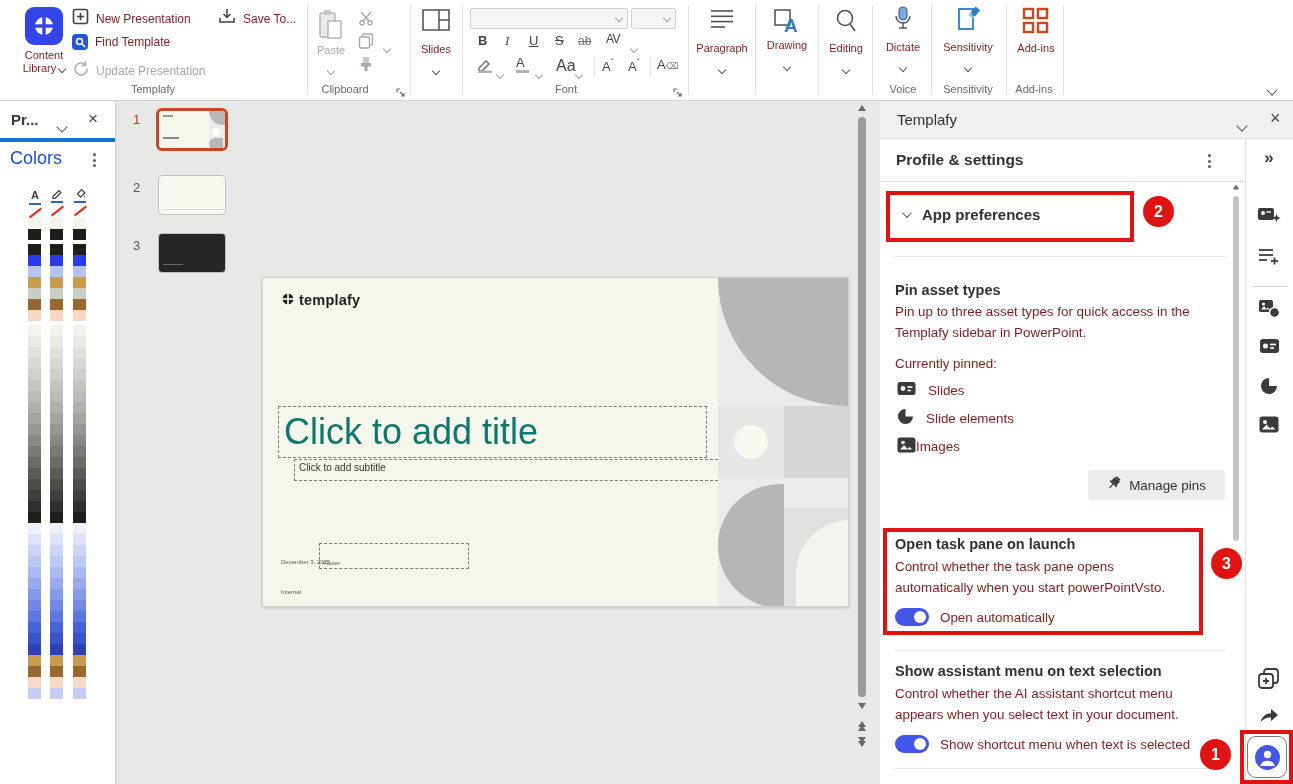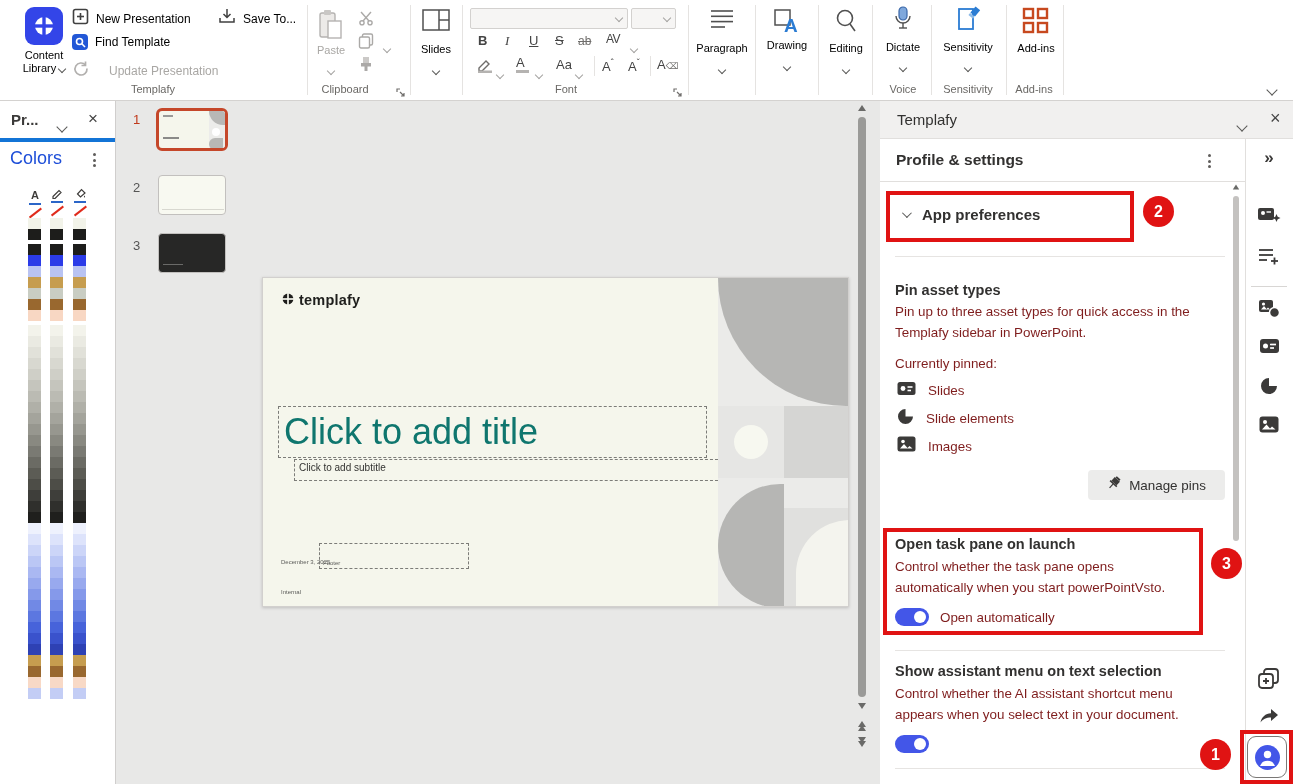--- a/index.html
+++ b/index.html
@@ -1,18 +1,18 @@
 <!DOCTYPE html>
 <html><head>
 <meta charset="utf-8">
 <style>
   html,body{margin:0;padding:0;background:#fff}
   #app{position:relative;width:1293px;height:784px;background:#fff;font-family:"Liberation Sans",sans-serif;overflow:hidden;color:#3b3a39}
   .abs{position:absolute}
-  .r11{font-size:11px;color:#000000;white-space:nowrap}
+  .r11{font-size:11px;color:#7f1d1d;white-space:nowrap}
   .dis{color:#a9a7a4}
   .glabel{position:absolute;top:83px;font-size:11px;color:#6a6865;text-align:center;white-space:nowrap}
   .chev{display:inline-block;width:5px;height:5px;border-right:1.4px solid #5a5a58;border-bottom:1.4px solid #5a5a58;transform:rotate(45deg)}
   .chev.g{border-color:#a5a3a1}
   .vdiv{position:absolute;top:5px;height:90px;width:1px;background:#e5e3e1}
   .fbtn{position:absolute;font-size:13px;color:#444;cursor:default}
   .dd{position:absolute;height:19px;background:#f6f5f4;border:1px solid #d3d1cf;border-radius:2px}
   .dd .chev{position:absolute;right:5px;top:6px}
   .swatch{width:13px;height:11px}
   .swgroup{margin-bottom:4px}
@@ -59,21 +59,21 @@
     </div>
     <div class="abs" style="left:72px;top:34px;display:flex;gap:7px;align-items:center">
       <span style="width:16px;height:16px;background:#2257d6;border-radius:4px;display:inline-flex;align-items:center;justify-content:center">
           <svg width="11" height="11">
             <circle cx="4.5" cy="4.5" r="3" fill="none" stroke="#fff" stroke-width="1.6"></circle>
             <line x1="6.8" y1="6.8" x2="10" y2="10" stroke="#fff" stroke-width="1.6"></line>
           </svg>
         </span>
       <span class="r11" style="font-size:12px">Find Template</span>
     </div>
-    <div class="abs" style="left:72px;top:60px;display:flex;gap:20px;align-items:center">
+    <div class="abs" style="left:72px;top:60px;display:flex;gap:7px;align-items:center">
       <span><svg width="17" height="17">
             <path d="M13.5 5A6 6 0 1 0 15 8.5" fill="none" stroke="#b2b0ae" stroke-width="1.7"></path>
             <path d="M13.5 1.5v4h-4" fill="none" stroke="#b2b0ae" stroke-width="1.7"></path>
           </svg></span>
       <span class="r11 dis" style="font-size:12px">Update Presentation</span>
     </div>
     <div class="abs" style="left:218px;top:8px;display:flex;gap:7px;align-items:center">
       <span><svg width="18" height="17">
             <path d="M9 1v8M5.5 6L9 9.5 12.5 6" fill="none" stroke="#404040" stroke-width="1.5"></path>
             <path d="M2 10v4h14v-4" fill="none" stroke="#404040" stroke-width="1.5"></path>
@@ -137,21 +137,21 @@
     <div class="fbtn" style="left:578px;top:34px;font-size:12px;text-decoration:line-through;color:#6f6d6b">ab</div>
     <div class="fbtn" style="left:606px;top:32px;font-size:12px;letter-spacing:-.5px"><span>AV</span></div>
     <div class="abs" style="left:631px;top:38px"><span class="chev g"></span></div>
     <div class="abs" style="left:477px;top:58px"><svg width="16" height="15">
           <path d="M2 10L9 3l3 3-7 7H2z" fill="none" stroke="#6f6d6b" stroke-width="1.4"></path>
           <rect x="1" y="12.5" width="14" height="2.5" fill="#b5b3b1"></rect>
         </svg></div>
     <div class="abs" style="left:497px;top:64px"><span class="chev g"></span></div>
     <div class="fbtn" style="left:516px;top:55px"><span>A</span><div style="width:13px;height:2.5px;background:#b5b3b1;margin-top:0px"></div></div>
     <div class="abs" style="left:536px;top:64px"><span class="chev g"></span></div>
-    <div class="fbtn" style="left:556px;top:57px;font-size:13px">Aa</div>
+    <div class="fbtn" style="left:556px;top:57px;font-size:16px">Aa</div>
     <div class="abs" style="left:576px;top:64px"><span class="chev g"></span></div>
     <div class="abs" style="left:594px;top:56px;width:1px;height:20px;background:#e5e3e1"></div>
     <div class="fbtn" style="left:602px;top:57px"><span>A</span><span style="font-size:9px;vertical-align:6px">ˆ</span></div>
     <div class="fbtn" style="left:628px;top:57px"><span>A</span><span style="font-size:9px;vertical-align:6px">ˇ</span></div>
     <div class="abs" style="left:650px;top:56px;width:1px;height:20px;background:#e5e3e1"></div>
     <div class="fbtn" style="left:657px;top:57px"><span>A</span><span style="font-size:9px;color:#6f6d6b">⌫</span></div>
     <div class="glabel" style="left:521px;width:90px">Font</div>
     <div class="abs" style="left:673px;top:84px"><svg width="10" height="10">
           <path d="M1 4V1h3M4 4l4 4M8 5v3H5" fill="none" stroke="#706e6c" stroke-width="1.2"></path>
         </svg></div>
@@ -514,21 +514,21 @@
             <line x1="10.5" y1="9.5" x2="14" y2="9.5" stroke="#fff" stroke-width="1.6"></line>
           </svg></span>
       <span class="p-desc">Slides</span>
     </div>
     <div class="abs" style="left:17px;top:269px;display:flex;align-items:center;gap:12px">
       <span><svg width="17" height="17">
             <path d="M8.5 1A7.5 7.5 0 1 0 16 8.5H8.5Z" fill="#3b3a39"></path>
           </svg></span>
       <span class="p-desc">Slide elements</span>
     </div>
-    <div class="abs" style="left:17px;top:297px;display:flex;align-items:flex-start;gap:12px">
+    <div class="abs" style="left:17px;top:297px;display:flex;align-items:flex-end;">
       <span><svg width="19" height="16">
             <rect x="0.5" y="0.5" width="18" height="15" rx="2.5" fill="#3b3a39"></rect>
             <circle cx="6" cy="5.5" r="1.8" fill="#fff"></circle>
             <path d="M3 12.5l4-4.5 3.5 4 2-2 3 2.5z" fill="#fff"></path>
           </svg></span>
       <span class="p-desc">Images</span>
     </div>
 
     <div class="abs" style="left:208px;top:331px;width:137px;height:30px;background:#ececeb;border-radius:4px;display:flex;align-items:center;justify-content:center;gap:8px">
       <span><svg width="14" height="14">
@@ -551,20 +551,21 @@
     <div class="abs p-desc" style="left:60px;top:468px">Open automatically</div>
 
     <div class="abs" style="left:15px;top:511px;width:330px;height:1px;background:#e6e4e2"></div>
 
     <div class="abs p-title" style="left:15px;top:524px">Show assistant menu on text selection</div>
     <div class="abs p-desc" style="left:15px;top:544px;width:340px">Control whether the AI assistant shortcut menu
 appears when you select text in your document.</div>
     <div class="toggle" style="left:15px;top:596px;background:#4356e8">
         <span class="knob"></span>
       </div>
+    <div class="abs p-desc" style="left:60px;top:595px">Show shortcut menu when text is selected</div>
     <div class="abs" style="left:15px;top:629px;width:330px;height:1px;background:#e6e4e2"></div>
 
     <div class="abs" style="left:350px;top:45px;width:12px;height:600px">
       <div class="tri up" style="margin:0 auto;transform:scale(.8)"></div>
       <div style="width:6px;height:345px;background:#c4c2c0;border-radius:3px;margin:6px auto 0"></div>
 
     </div>
   </div>
 
   <div class="abs" style="left:1245px;top:139px;width:48px;height:645px;background:#fff;border-left:1px solid #e1dfdd;box-sizing:border-box"></div>

